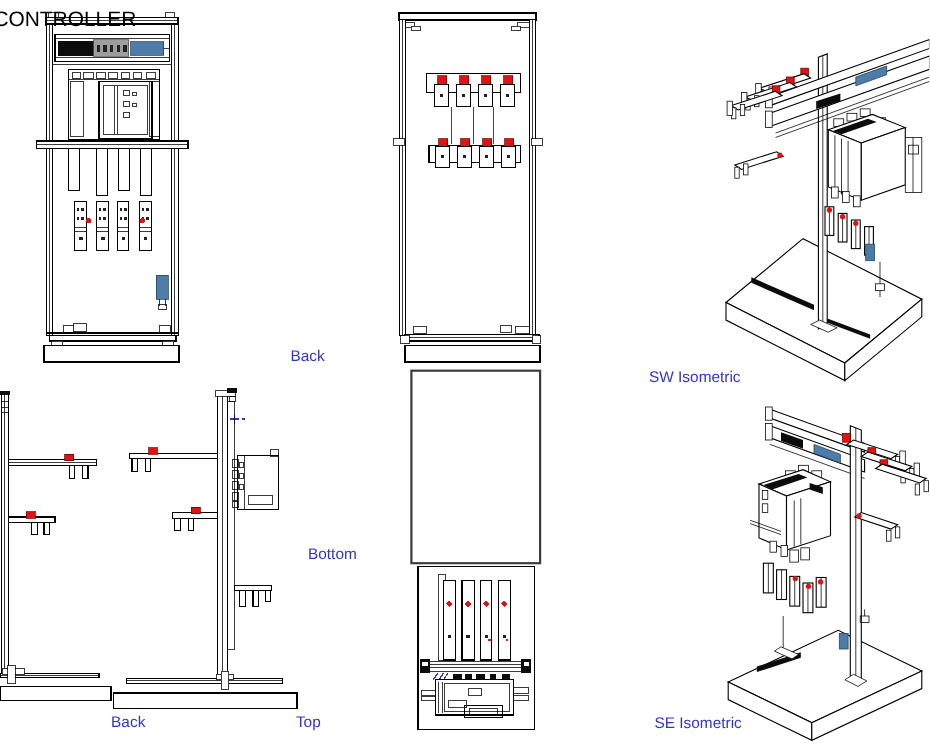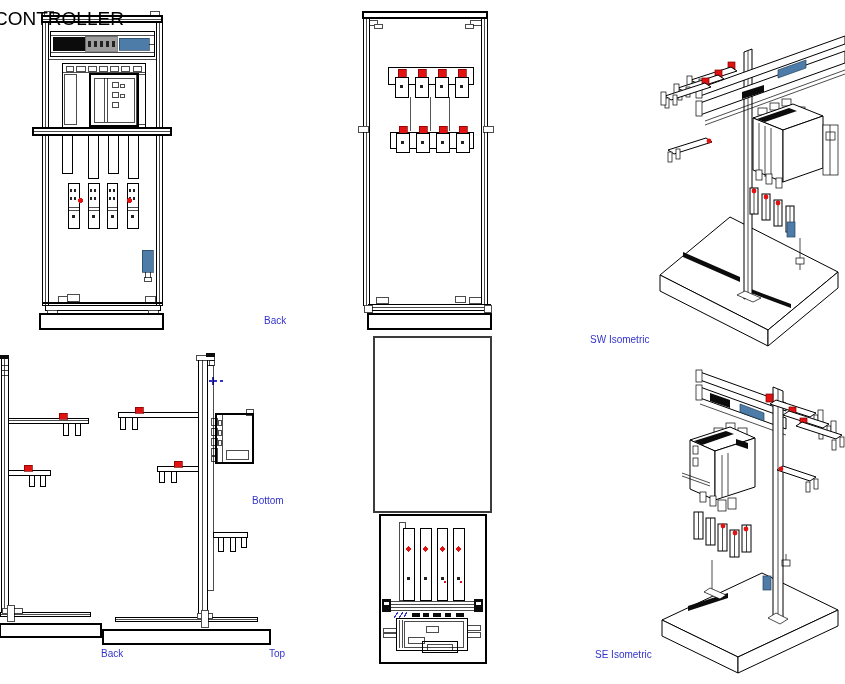--- a/index.html
+++ b/index.html
@@ -3,21 +3,21 @@
 <meta charset="utf-8">
 <style>
   :root{
     --background:#ffffff; --line:#000000; --label-blue:#3333cc;
     --accent-red:#e01212; --steel-blue:#4d7ca8; --panel-gray:#9e9e9e;
   }
   html,body{margin:0;padding:0;background:var(--background);}
   #viewport{position:relative;width:845px;height:684px;overflow:hidden;
     background:var(--background);font-family:"Liberation Sans",sans-serif;}
   #drawing-title{position:absolute;left:-6px;top:8px;font-size:19px;color:#000;white-space:nowrap;}
-  .view-label{position:absolute;font-size:10px;color:var(--label-blue);white-space:nowrap;text-align:center;}
+  .view-label{position:absolute;font-size:14px;color:var(--label-blue);white-space:nowrap;text-align:center;}
   svg{position:absolute;left:0;top:0;}
   .s{fill:none;stroke:var(--line);stroke-width:1}
   .sf{fill:#fff;stroke:var(--line);stroke-width:1}
   .w12{stroke-width:1.3}.w15{stroke-width:1.6}.w2{stroke-width:2}
   .thin{stroke-width:.7}
   .red{fill:var(--accent-red);stroke:#7a0000;stroke-width:.7}
   .rednb{fill:var(--accent-red);stroke:none}
   .blue{fill:var(--steel-blue);stroke:#23435d;stroke-width:.7}
   .blk{fill:#0c0c0c;stroke:none}
   .gray{fill:var(--panel-gray);stroke:#555;stroke-width:.7}
@@ -499,17 +499,17 @@
         <line class="s thin" x1="712" y1="560" x2="712" y2="592"></line>
         <polygon class="sf thin" points="704,592 720,599 726,595 710,588"></polygon>
         <rect class="blue" x="763" y="576" width="8" height="14"></rect>
       </g>
     </g>
   </svg>
 
   <div id="drawing-title">CONTROLLER</div>
   <div class="view-label" style="left:264px;top:315px">Back</div>
   <div class="view-label" style="left:590px;top:334px">SW Isometric</div>
-  <div class="view-label" style="left:252px;top:495px">Bottom</div>
+  <div class="view-label" style="left:280px;top:495px">Bottom</div>
   <div class="view-label" style="left:101px;top:648px">Back</div>
   <div class="view-label" style="left:269px;top:648px">Top</div>
   <div class="view-label" style="left:595px;top:649px">SE Isometric</div>
 </div>
 
 </body></html>

